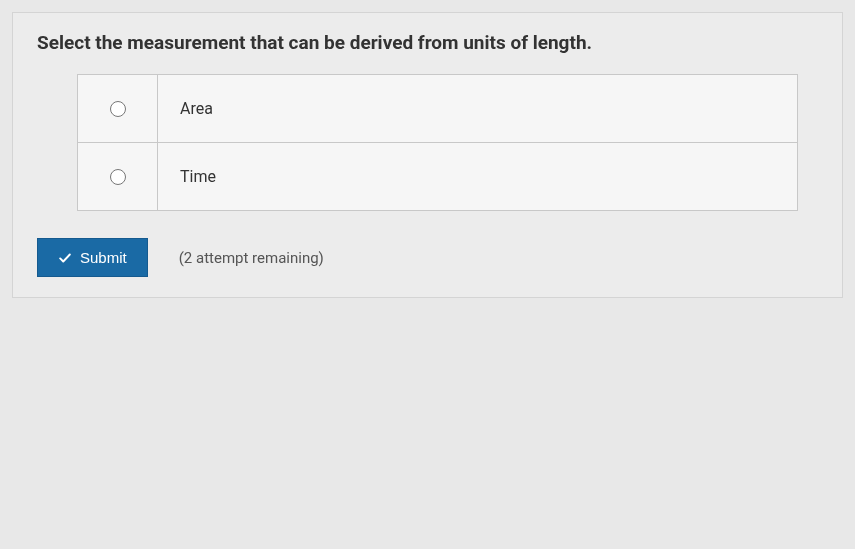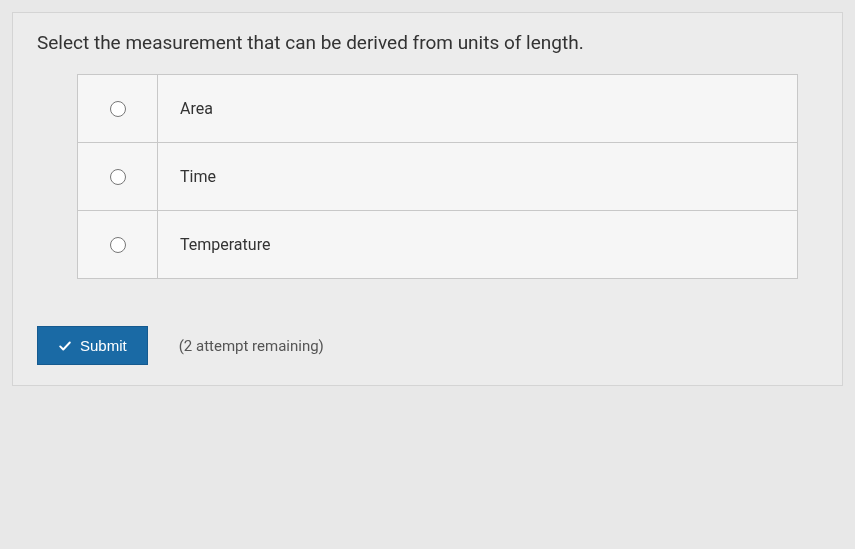--- a/index.html
+++ b/index.html
@@ -14,27 +14,27 @@
       width: 855px;
       height: 549px;
     }
     .panel {
       background: #ececec;
       border: 1px solid #d4d4d4;
       padding: 18px 24px 20px 24px;
     }
     .question-text {
       font-size: 19px;
-      font-weight: 400;
+      font-weight: 700;
       color: #333;
       margin-bottom: 20px;
     }
     .options {
       padding: 0 20px 12px 40px;
-      margin-bottom: 36px;
+      margin-bottom: 16px;
     }
     .option-row {
       display: flex;
       align-items: stretch;
       border: 1px solid #c8c8c8;
       background: #f6f6f6;
       margin-bottom: -1px;
     }
     .radio-cell {
       width: 80px;
@@ -99,26 +99,20 @@
         <input type="radio" name="answer" style="">
       </div>
       <div class="label-cell">Area</div>
     </div>
     <div class="option-row">
       <div class="radio-cell">
         <input type="radio" name="answer" style="">
       </div>
       <div class="label-cell">Time</div>
     </div>
-    <div class="option-row">
-      <div class="radio-cell">
-        <input type="radio" name="answer" style="">
-      </div>
-      <div class="label-cell">Temperature</div>
-    </div>
   </div>
 
   <div class="footer">
     <button class="submit-btn">
       <span class="check-icon">
         <svg viewBox="0 0 16 16" fill="none" stroke="#ffffff" stroke-width="2.2" stroke-linecap="round" stroke-linejoin="round">
           <polyline points="2.5,8.5 6,12 13.5,4"></polyline>
         </svg>
       </span>
       <span>Submit</span>

